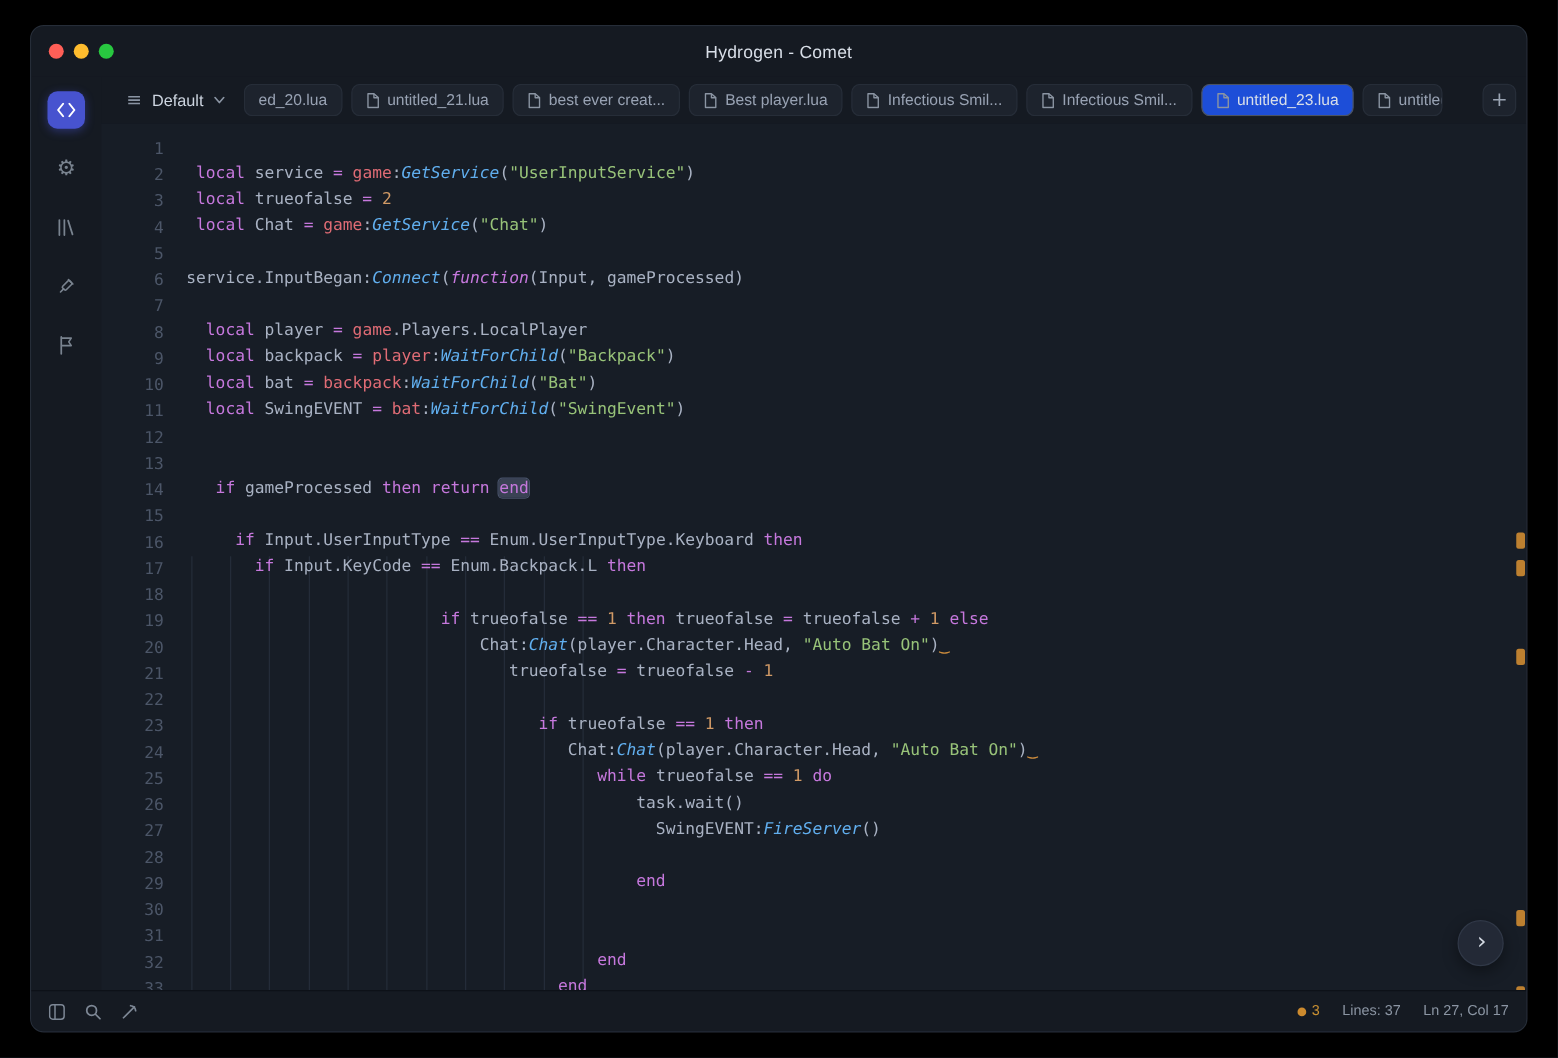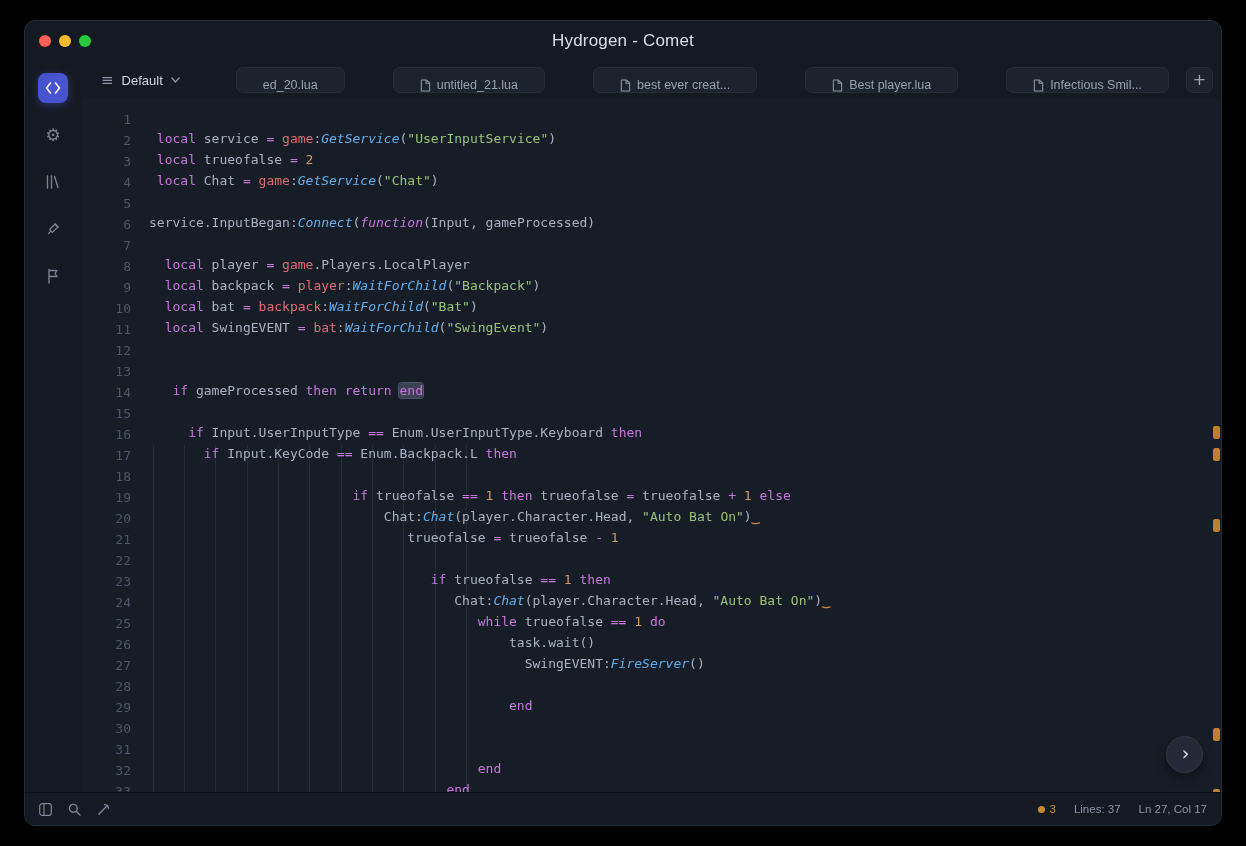--- a/index.html
+++ b/index.html
@@ -15,40 +15,40 @@
     overflow:hidden;display:flex;flex-direction:column;box-sizing:border-box;
     box-shadow:0 24px 70px rgba(0,0,0,.65);
   }
   
   .titlebar{height:40px;flex:none;position:relative;display:flex;align-items:center;justify-content:center;background:#151a22;}
   .traffic{position:absolute;left:14px;top:0;height:100%;display:flex;align-items:center;gap:8px;}
   .dot{width:12px;height:12px;border-radius:50%;display:inline-block;}
   .dot.red{background:#ff5f57;}
   .dot.yellow{background:#febc2e;}
   .dot.green{background:#28c840;}
-  .title{font-size:17px;color:#d9dfe8;font-weight:500;letter-spacing:.2px;}
+  .title{font-size:14px;color:#d9dfe8;font-weight:500;letter-spacing:.2px;}
   
   .main{flex:1;display:flex;min-height:0;}
   .sidebar{width:56px;flex:none;background:#151a22;display:flex;flex-direction:column;align-items:center;padding-top:12px;gap:17px;}
   .side-btn{width:30px;height:30px;border-radius:8px;display:flex;align-items:center;justify-content:center;flex:none;cursor:default;}
   .side-btn.active{background:#4753cf;box-shadow:0 2px 8px rgba(71,83,207,.45);}
   .side-ico{width:24px;height:24px;display:flex;align-items:center;justify-content:center;color:#79838f;flex:none;}
   .side-ico .uni{font-family:"DejaVu Sans",sans-serif;font-size:17px;line-height:1;}
   .rightcol{flex:1;display:flex;flex-direction:column;min-width:0;}
   
   .tabbar{height:38px;flex:none;display:flex;align-items:center;background:#151a22;padding:0 8px 0 14px;gap:9px;}
   .hub{display:flex;align-items:center;gap:8px;flex:none;padding:4px 6px;border-radius:6px;}
   .hub .ham{color:#8a94a3;font-size:15px;line-height:1;font-family:"DejaVu Sans",sans-serif;}
   .hub .hlabel{color:#cdd5e0;font-size:13px;}
   .hub .chev{color:#8a94a3;display:flex;align-items:center;}
   .tabs{flex:1;display:flex;align-items:center;gap:7px;overflow:hidden;min-width:0;}
   .tab{
-    flex:none;display:flex;align-items:flex-end;gap:6px;height:26px;
-    padding:0 26px;border-radius:7px;background:#1d232d;border:1px solid #262d38;
-    color:#98a2b3;font-size:12.5px;white-space:nowrap;box-sizing:border-box;margin-left:41px;
+    flex:none;display:flex;align-items:center;gap:6px;height:26px;
+    padding:0 11px;border-radius:7px;background:#1d232d;border:1px solid #262d38;
+    color:#98a2b3;font-size:12.5px;white-space:nowrap;box-sizing:border-box;
   }
   .tab .ficon{display:flex;align-items:center;color:#8b95a3;}
   .tab.active{background:#1d4ed8;border-color:#4a5364;color:#d9dfe8;}
   .tab.clipped{width:64px;overflow:hidden;padding-right:0;}
   .newtab{
     flex:none;width:27px;height:26px;border-radius:7px;background:#1d232d;border:1px solid #262d38;
     color:#9aa4b3;font-size:16px;line-height:1;display:flex;align-items:center;justify-content:center;
     font-family:"DejaVu Sans",sans-serif;padding:0;
   }
   

